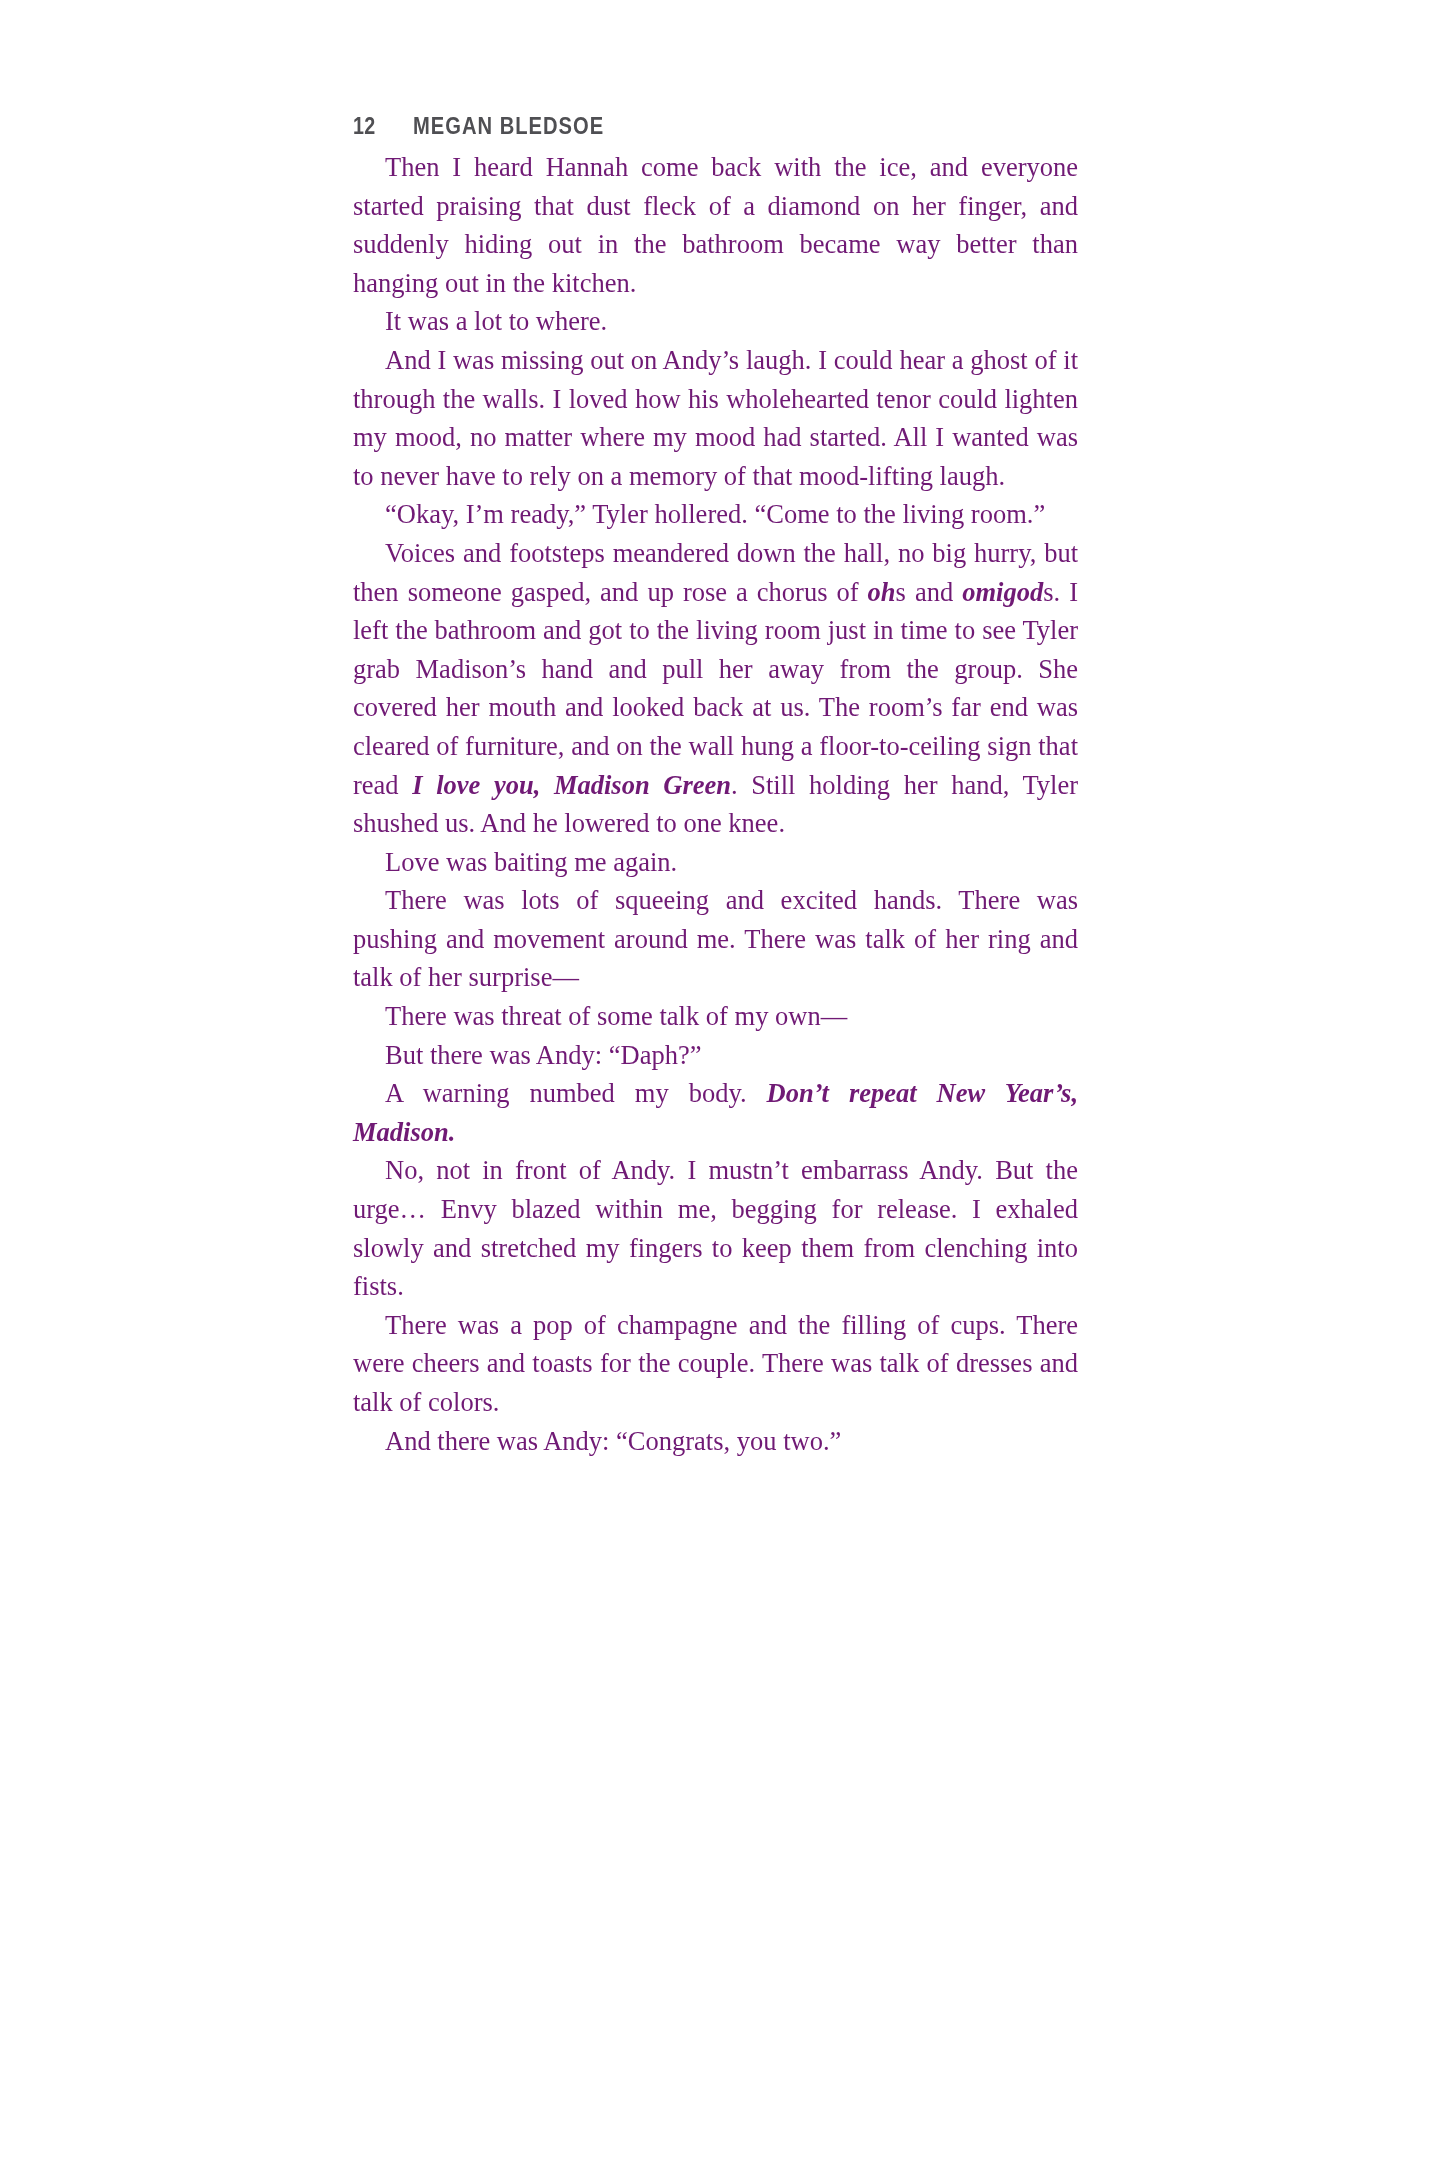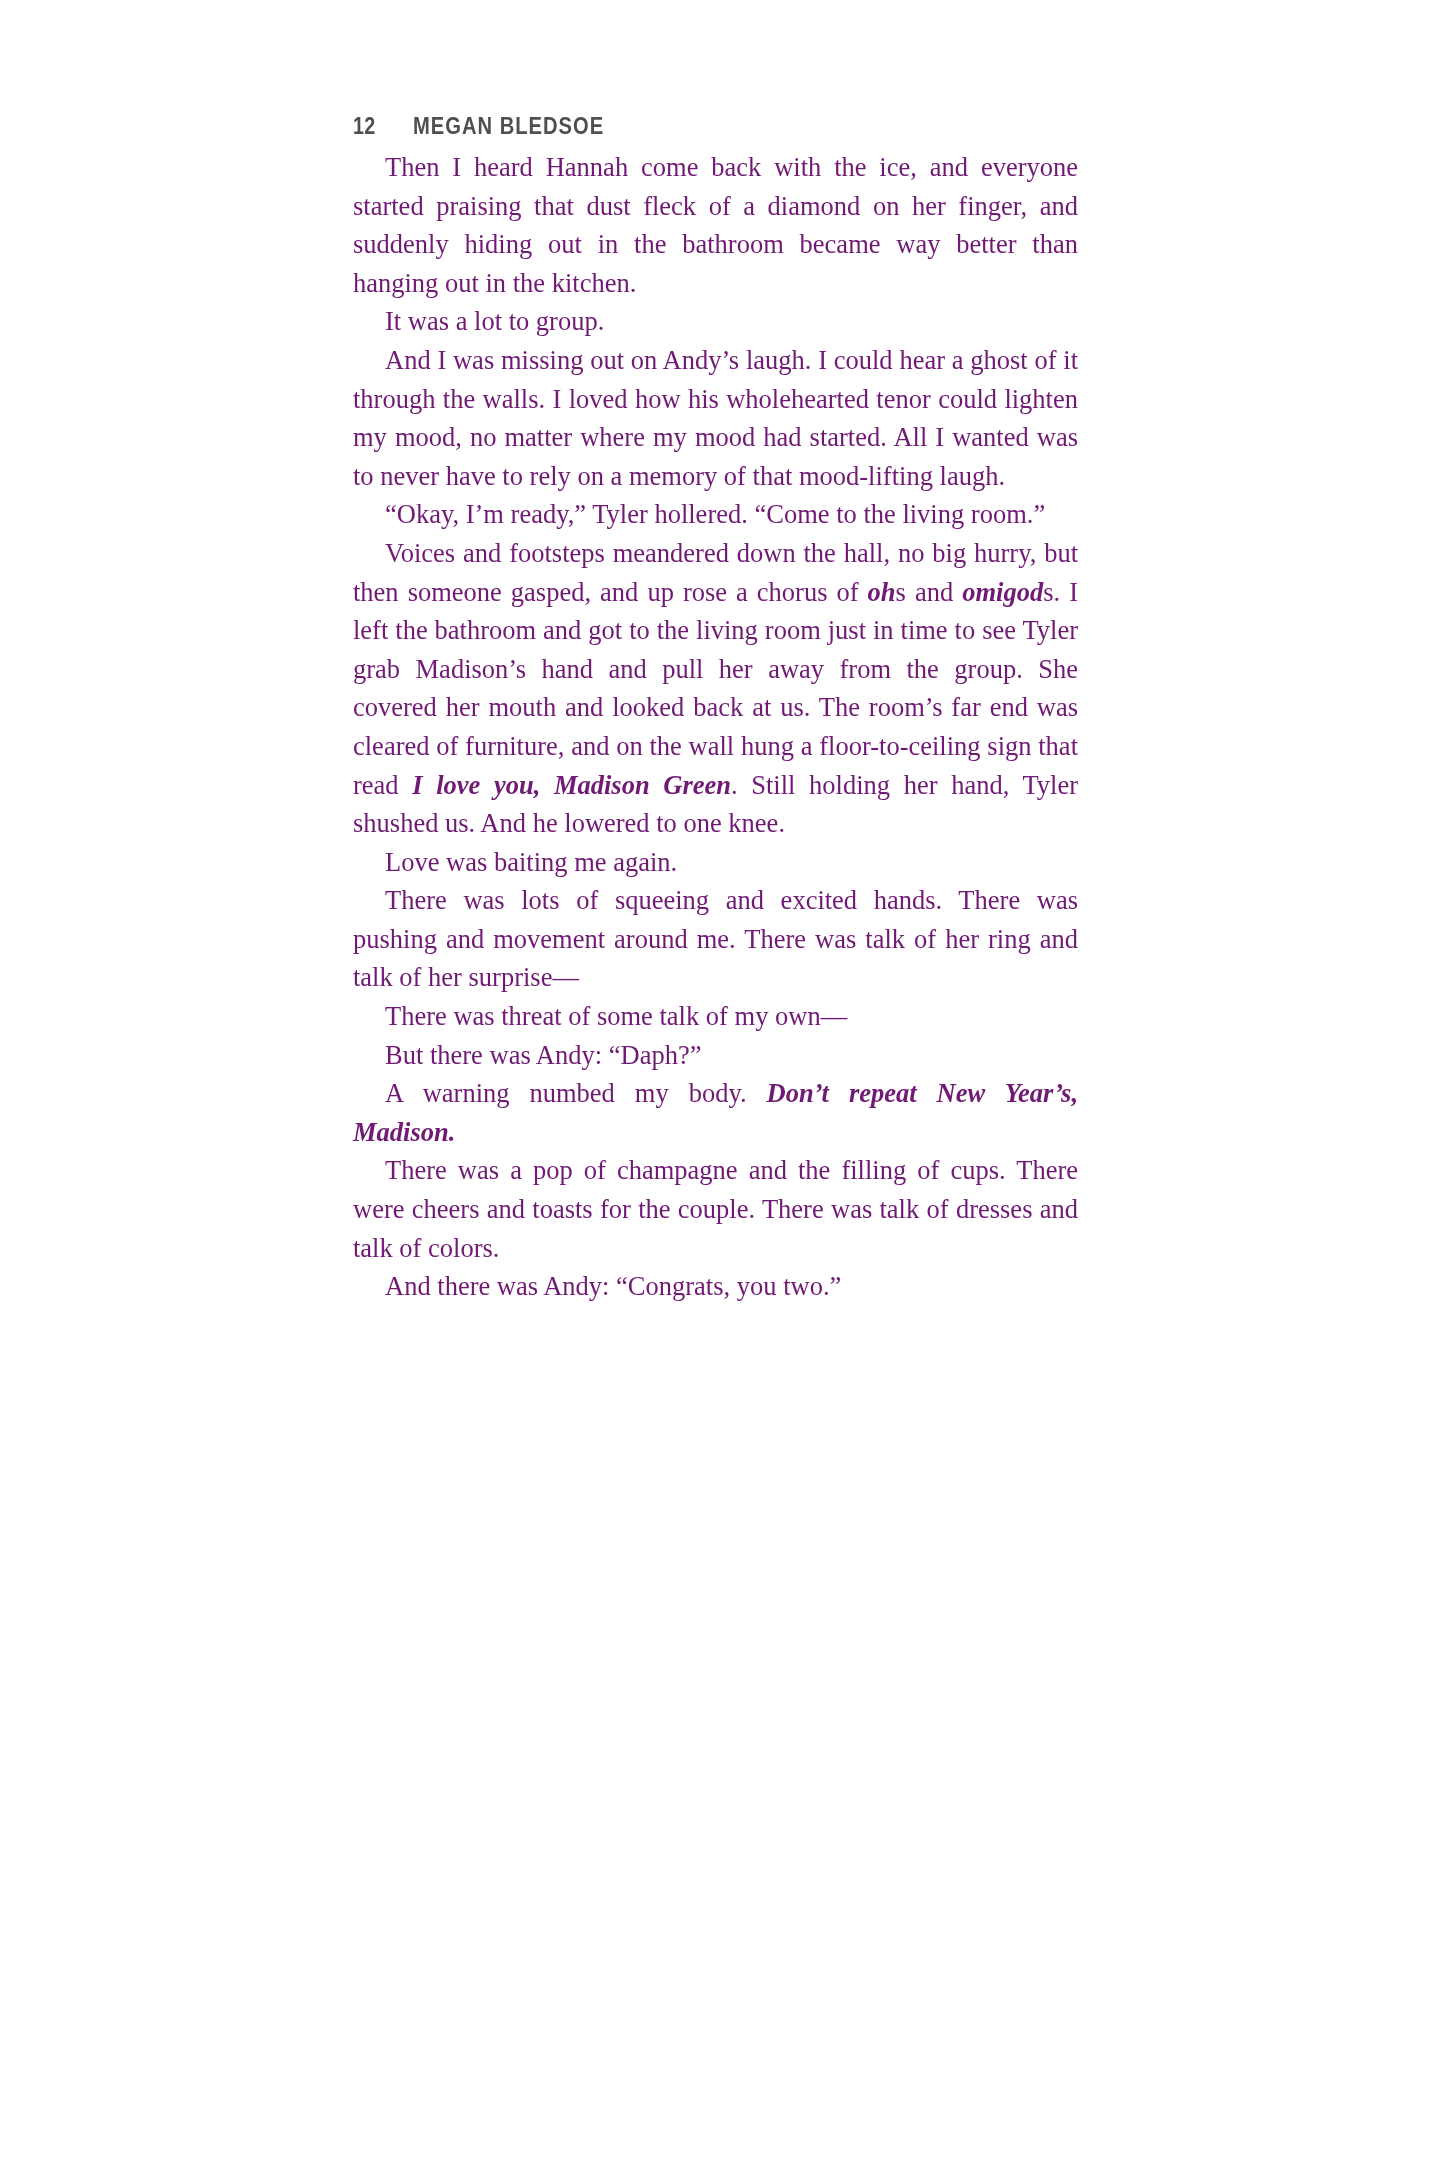--- a/index.html
+++ b/index.html
@@ -81,26 +81,27 @@
 
 <div class="page">
 
   <div class="running-head">
     <span class="folio">12</span>
     <span class="author">MEGAN BLEDSOE</span>
   </div>
 
   <div class="textblock" id="textblock">
       <p class="para">Then I heard Hannah come back with the ice, and everyone started praising that dust fleck of a diamond on her finger, and suddenly hiding out in the bathroom became way better than hanging out in the kitchen.</p>
-      <p class="para">It was a lot to group.</p>
+      <p class="para">It was a lot to where.</p>
       <p class="para">And I was missing out on Andy’s laugh. I could hear a ghost of it through the walls. I loved how his wholehearted tenor could lighten my mood, no matter where my mood had started. All I wanted was to never have to rely on a memory of that mood-lifting laugh.</p>
       <p class="para">“Okay, I’m ready,” Tyler hollered. “Come to the living room.”</p>
       <p class="para"><span>Voices and footsteps meandered down the hall, no big hurry, but then someone gasped, and up rose a chorus of </span><em>oh</em><span>s and </span><em>omigod</em><span>s. I left the bathroom and got to the living room just in time to see Tyler grab Madison’s hand and pull her away from the group. She covered her mouth and looked back at us. The room’s far end was cleared of furniture, and on the wall hung a floor-to-ceiling sign that read </span><em>I love you, Madison Green</em><span>. Still holding her hand, Tyler shushed us. And he lowered to one knee.</span></p>
       <p class="para">Love was baiting me again.</p>
       <p class="para">There was lots of squeeing and excited hands. There was pushing and movement around me. There was talk of her ring and talk of her surprise—</p>
       <p class="para">There was threat of some talk of my own—</p>
       <p class="para">But there was Andy: “Daph?”</p>
       <p class="para"><span>A warning numbed my body. </span><em>Don’t repeat New Year’s, Madison.</em></p>
+      <p class="para">No, not in front of Andy. I mustn’t embarrass Andy. But the urge… Envy blazed within me, begging for release. I exhaled slowly and stretched my fingers to keep them from clenching into fists.</p>
       <p class="para">There was a pop of champagne and the filling of cups. There were cheers and toasts for the couple. There was talk of dresses and talk of colors.</p>
       <p class="para">And there was Andy: “Congrats, you two.”</p>
     </div>
 
 </div>
 
 </body></html>

